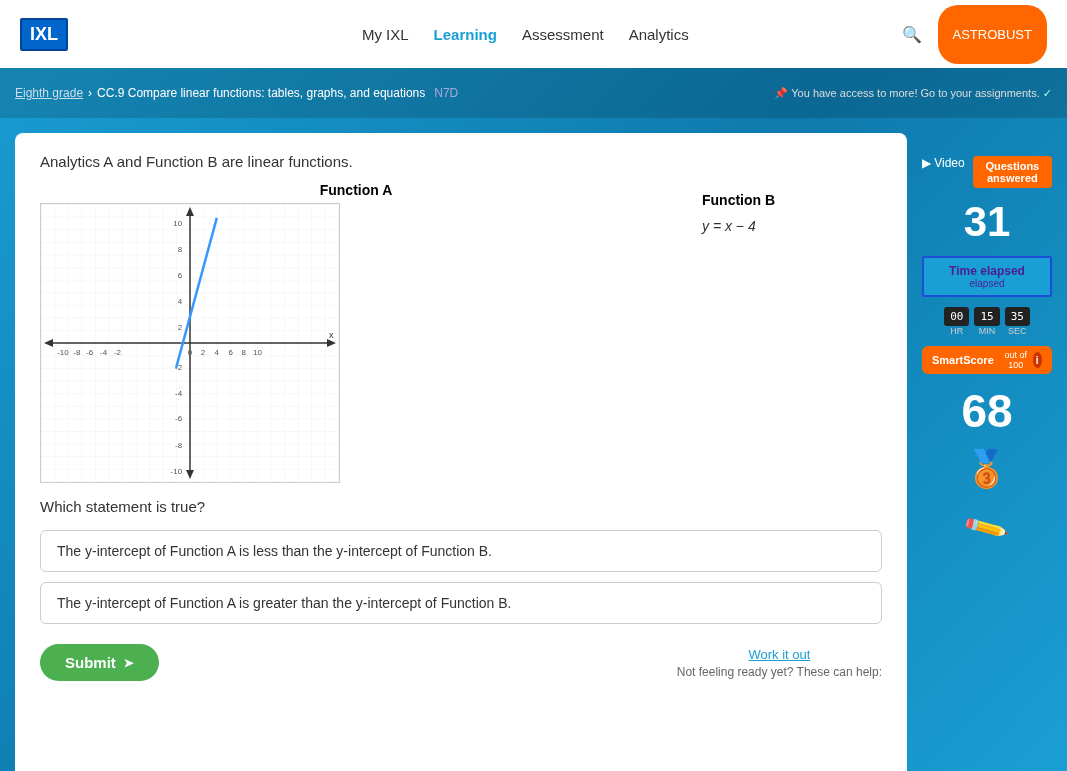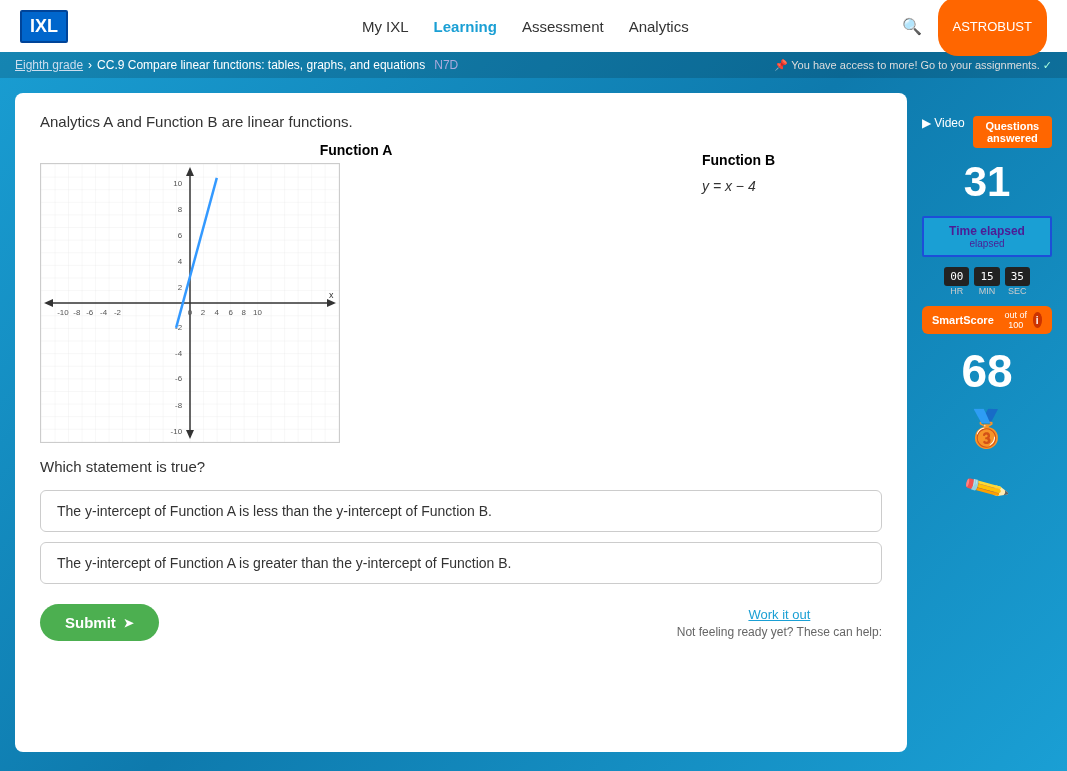--- a/index.html
+++ b/index.html
@@ -8,21 +8,21 @@
       background: linear-gradient(135deg, #1a9fd4 0%, #0e7aad 50%, #1a9fd4 100%);
       width: 1067px;
       height: 771px;
       overflow: hidden;
       position: relative;
     }
 
     
     .nav-bar {
       background: #fff;
-      height: 52px;
+      height: 68px;
       display: flex;
       align-items: center;
       padding: 0 20px;
       gap: 30px;
       position: relative;
       z-index: 10;
     }
     .logo-box {
       background: #0066cc;
       color: #fff;
@@ -67,21 +67,21 @@
       padding: 22px 15px;
       font-size: 13px;
       cursor: pointer;
     }
 
     
     .breadcrumb-bar {
       background: rgba(0,0,0,0.15);
       color: #fff;
       font-size: 12px;
-      padding: 6px 15px;
+      padding: 18px 15px;
       display: flex;
       align-items: center;
       justify-content: space-between;
       text-align: right;
     }
     .breadcrumb-left {
       display: flex;
       align-items: center;
       gap: 5px;
     }

